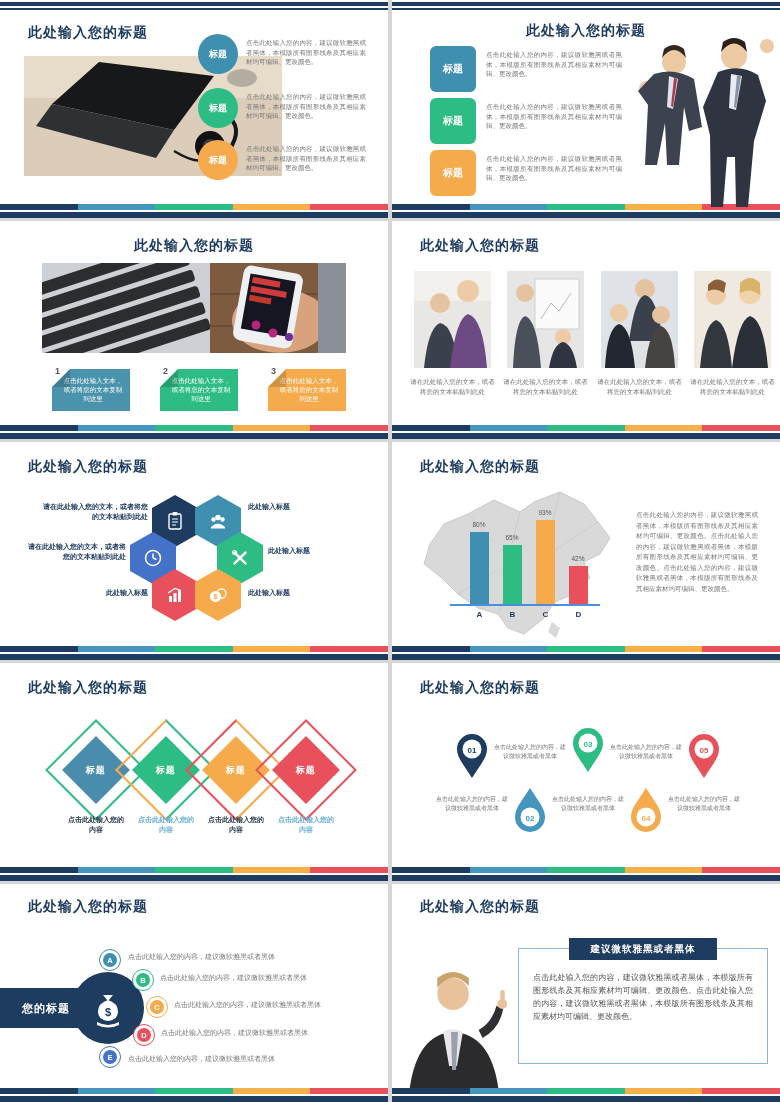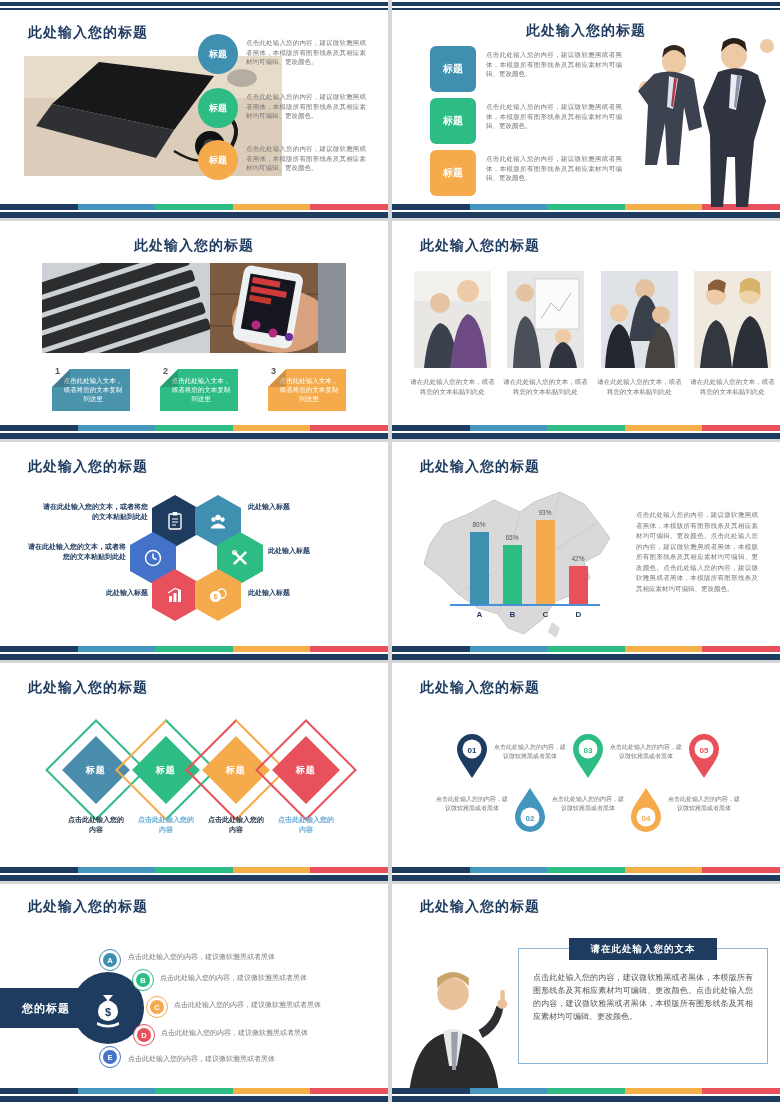--- a/index.html
+++ b/index.html
@@ -433,21 +433,21 @@
       </div>
       <p class="gtext ctext" style="left:102px;top:80px;width:72px;font-size:6px;line-height:9px;">点击此处输入您的内容，建议微软雅黑或者黑体</p>
       <div class="abs" style="left:121px;top:124px;">
         <svg width="34" height="46" viewBox="0 0 34 46">
               <path d="M17 1 C25 14 32 21 32 30 A15 15 0 0 1 2 30 C2 21 9 14 17 1 Z" fill="#4596be"></path>
               <circle cx="17" cy="30" r="9.5" fill="#fff"></circle>
               <text x="17" y="33.5" text-anchor="middle" font-size="8" font-weight="bold" fill="#4596be">02</text>
             </svg>
       </div>
       <p class="gtext ctext" style="left:44px;top:132px;width:72px;font-size:6px;line-height:9px;">点击此处输入您的内容，建议微软雅黑或者黑体</p>
-      <div class="abs" style="left:179px;top:70px;">
+      <div class="abs" style="left:179px;top:64px;">
         <svg width="34" height="46" viewBox="0 0 34 46">
               <path d="M17 45 C9 32 2 25 2 16 A15 15 0 0 1 32 16 C32 25 25 32 17 45 Z" fill="#2dbd84"></path>
               <circle cx="17" cy="16" r="9.5" fill="#fff"></circle>
               <text x="17" y="19.5" text-anchor="middle" font-size="8" font-weight="bold" fill="#2dbd84">03</text>
             </svg>
       </div>
       <p class="gtext ctext" style="left:218px;top:80px;width:72px;font-size:6px;line-height:9px;">点击此处输入您的内容，建议微软雅黑或者黑体</p>
       <div class="abs" style="left:237px;top:124px;">
         <svg width="34" height="46" viewBox="0 0 34 46">
               <path d="M17 1 C25 14 32 21 32 30 A15 15 0 0 1 2 30 C2 21 9 14 17 1 Z" fill="#f5ab4c"></path>
@@ -536,21 +536,21 @@
           <path d="M18 126 q8 -54 44 -56 q38 2 46 56 z" fill="#2b2b2e"></path>
           <path d="M52 70 q10 -6 20 0 l-6 34 -8 0 z" fill="#e8e8ea"></path>
           <path d="M60 70 l7 0 -2 38 -4 0 z" fill="#9aa0ab"></path>
           <path d="M88 68 q14 -8 18 -24 l7 2 q-3 20 -21 30 z" fill="#2f2f33"></path>
           <circle cx="112" cy="42" r="5" fill="#e9c29c"></circle>
               <rect x="110" y="28" width="4.5" height="14" rx="2" fill="#e9c29c"></rect>
         </svg>
       </div>
       <div class="s10box">
         <div class="s10hdr">
-              <span>请在此处输入您的文本</span>
+              <span>建议微软雅黑或者黑体</span>
             </div>
         <p class="s10body">点击此处输入您的内容，建议微软雅黑或者黑体，本模版所有图形线条及其相应素材均可编辑、更改颜色。点击此处输入您的内容，建议微软雅黑或者黑体，本模版所有图形线条及其相应素材均可编辑、更改颜色。</p>
       </div>
     </div>
     <footer class="sfoot">
       <div class="stripe">
             <i class="st-navy"></i>
             <i class="st-teal"></i>
             <i class="st-green"></i>
             <i class="st-orange"></i>

